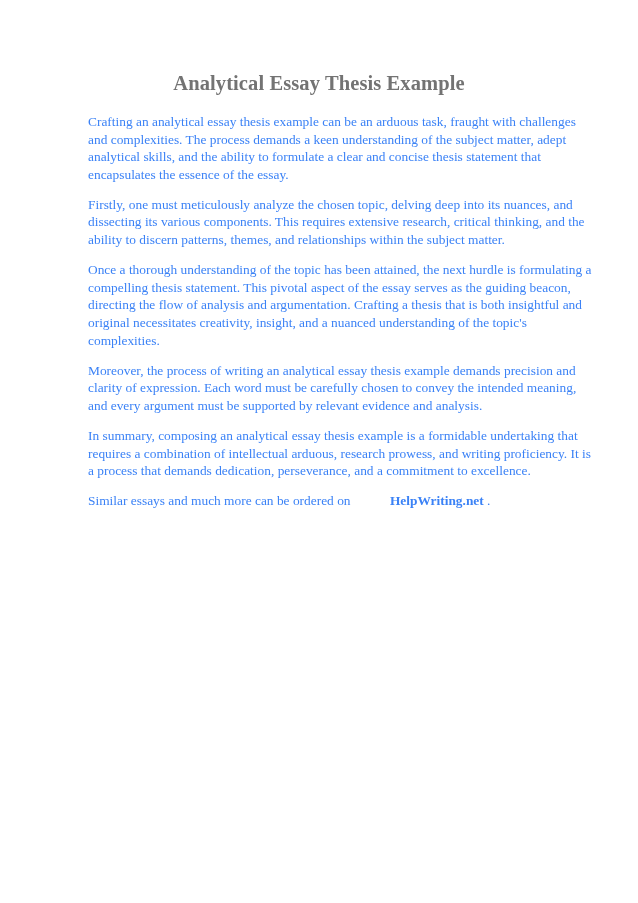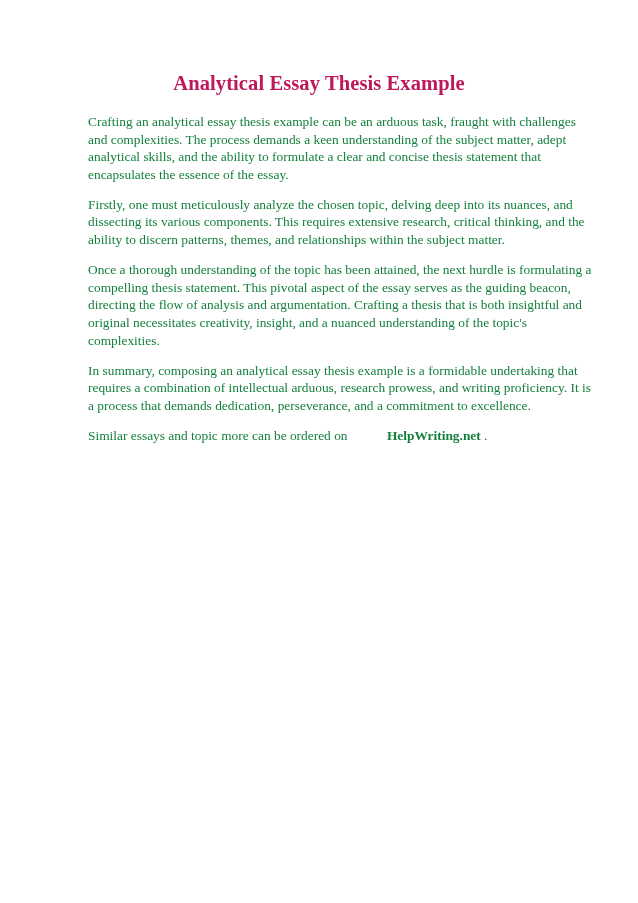--- a/index.html
+++ b/index.html
@@ -23,34 +23,34 @@
   }
   .doc-title {
     position: absolute;
     top: 58px;
     left: 0;
     width: 638px;
     text-align: center;
     font-size: 20.5px;
     font-weight: bold;
     letter-spacing: 0.1px;
-    color: #be185d;
+    color: #737373;
   }
   .body-block {
     position: absolute;
     top: 113px;
     left: 88px;
     width: 504px;
   }
   .para {
     font-size: 13.4px;
     line-height: 17.6px;
     text-align: left;
     margin: 0 0 12.5px 0;
-    color: #15803d;
+    color: #3b82f6;
     -webkit-font-smoothing: antialiased;
   }
   .para:last-child {
     margin-bottom: 0;
   }
   .para.closing {
     margin-top: 1px;
   }
   .brand {
     font-weight: bold;
@@ -65,21 +65,22 @@
   <h1 class="doc-title">Analytical Essay Thesis Example</h1>
 
   <div class="body-block">
 
     <p class="para">Crafting an analytical essay thesis example can be an arduous task, fraught with challenges and complexities. The process demands a keen understanding of the subject matter, adept analytical skills, and the ability to formulate a clear and concise thesis statement that encapsulates the essence of the essay.</p>
 
     <p class="para">Firstly, one must meticulously analyze the chosen topic, delving deep into its nuances, and dissecting its various components. This requires extensive research, critical thinking, and the ability to discern patterns, themes, and relationships within the subject matter.</p>
 
     <p class="para">Once a thorough understanding of the topic has been attained, the next hurdle is formulating a compelling thesis statement. This pivotal aspect of the essay serves as the guiding beacon, directing the flow of analysis and argumentation. Crafting a thesis that is both insightful and original necessitates creativity, insight, and a nuanced understanding of the topic's complexities.</p>
 
+    <p class="para">Moreover, the process of writing an analytical essay thesis example demands precision and clarity of expression. Each word must be carefully chosen to convey the intended meaning, and every argument must be supported by relevant evidence and analysis.</p>
 
 
     <p class="para">In summary, composing an analytical essay thesis example is a formidable undertaking that requires a combination of intellectual arduous, research prowess, and writing proficiency. It is a process that demands dedication, perseverance, and a commitment to excellence.</p>
 
-    <p class="para closing"><span>Similar essays and topic more can be ordered on </span><span class="brand">HelpWriting.net</span><span> .</span></p>
+    <p class="para closing"><span>Similar essays and much more can be ordered on </span><span class="brand">HelpWriting.net</span><span> .</span></p>
 
   </div>
 
 </div>
 
 </body></html>

